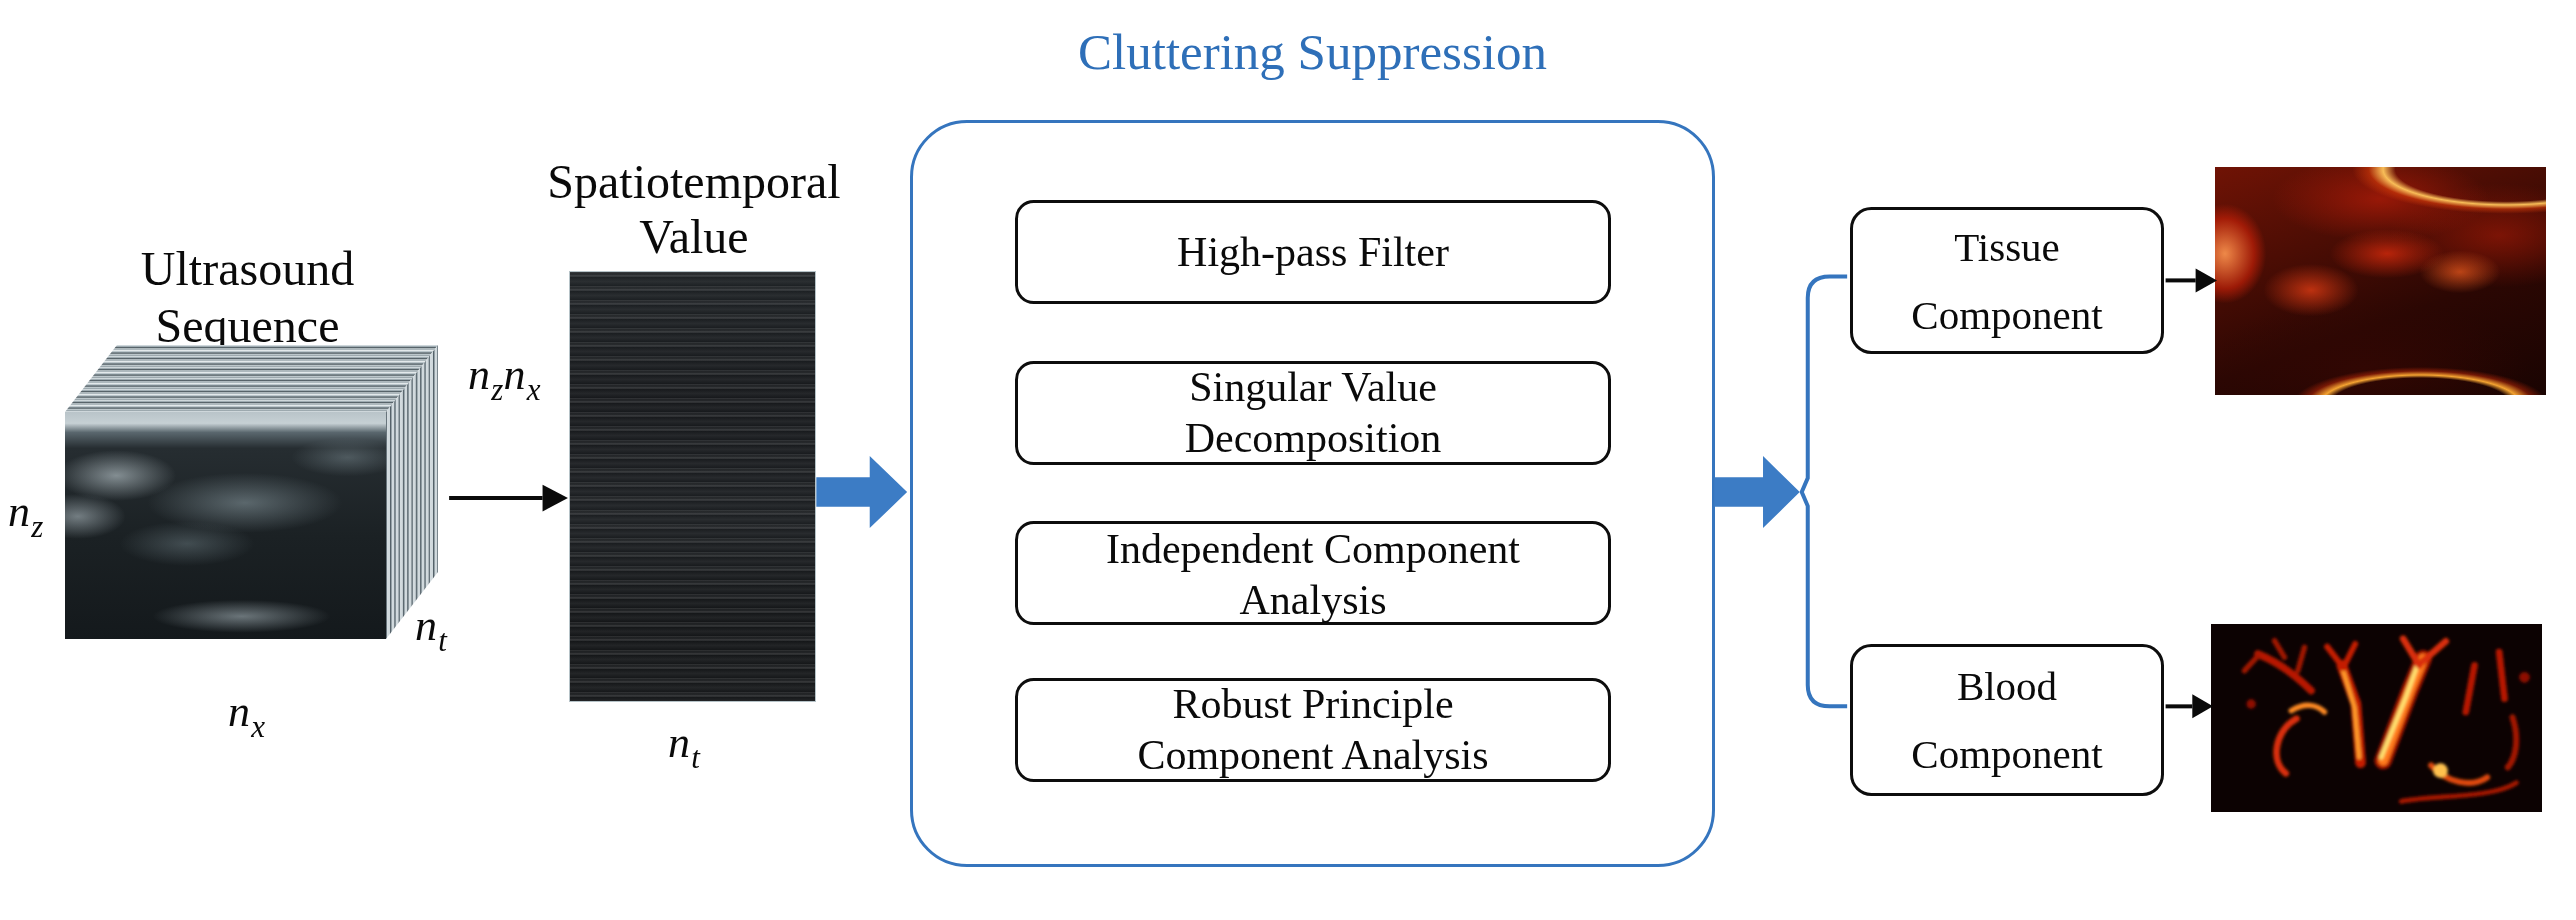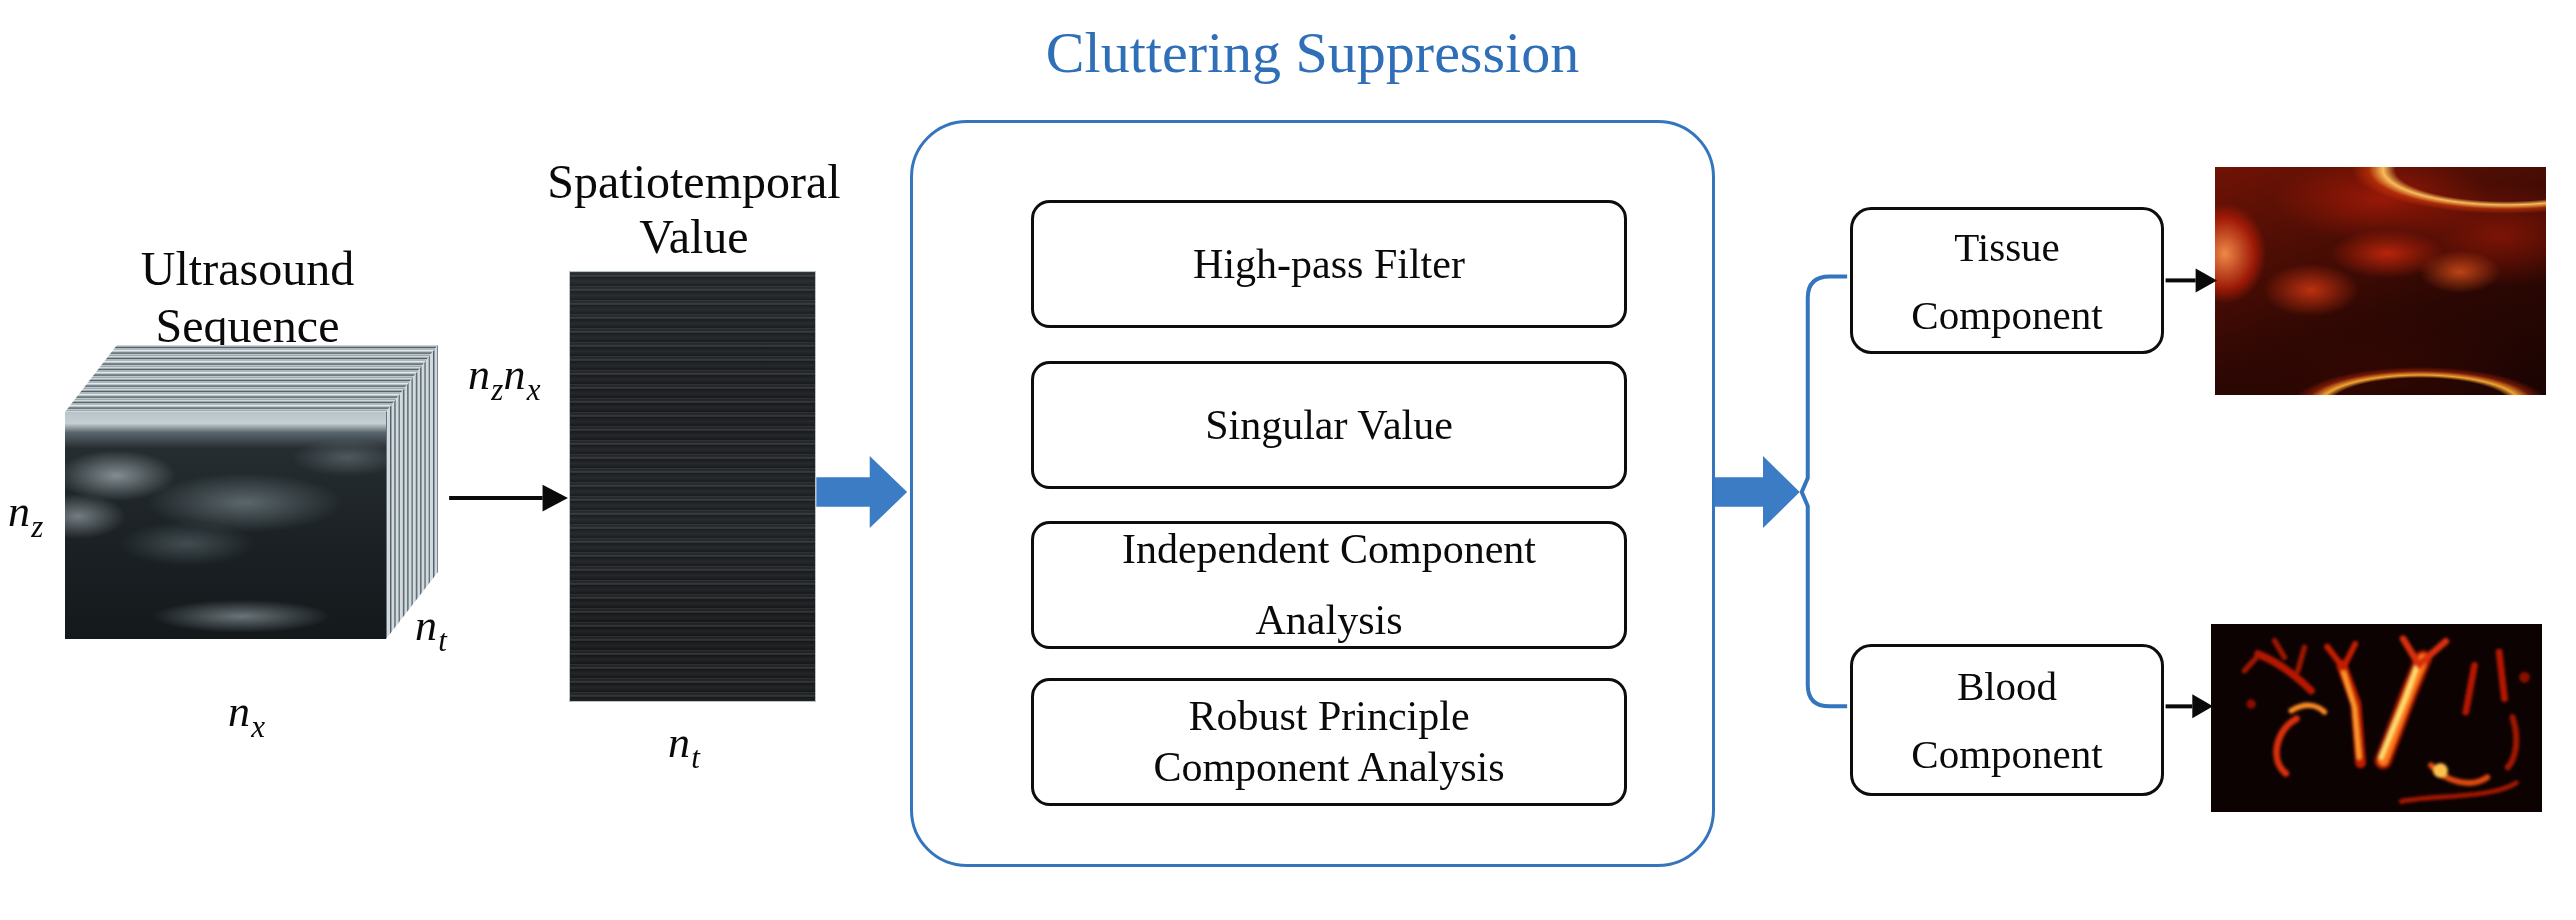--- a/index.html
+++ b/index.html
@@ -5,21 +5,21 @@
   * { margin:0; padding:0; box-sizing:border-box; }
   html,body { background:#ffffff; }
   #stage{ position:relative; width:2576px; height:920px; background:#fff; overflow:hidden;
           font-family:"Liberation Serif", serif; color:#0a0a0a; }
   .abs{ position:absolute; }
 
   
   .big-label{ font-size:48px; line-height:57px; text-align:center; font-weight:400; }
   #input-title{ left:94px; top:220px; width:307px;margin-top:20px; }
   #matrix-title{ left:537px; top:154px; width:314px; line-height:55px; }
-  #suppression-title{ left:910px; top:24px; width:805px; font-size:58px; color:var(--title_blue,#2E6FB8); }
+  #suppression-title{ left:910px; top:24px; width:805px; font-size:51px; color:var(--title_blue,#2E6FB8); }
 
   
   .dim{ font-style:italic; font-size:44px; line-height:47px; white-space:nowrap;text-align:center; }
   .dim .sub{ font-size:31px; vertical-align:-11.4px; margin-left:1.3px; }
   #dim-nz{ left:8px;  top:488px; }
   #dim-nx{ left:228px; top:688px; }
   #dim-nt-cube{ left:415px; top:602px; }
   #dim-nznx{ left:468px; top:351px; }
   #dim-nt-matrix{ left:668px; top:719px; }
 
@@ -50,24 +50,24 @@
         rgba(255,255,255,0.13) 0px, rgba(255,255,255,0.02) 2px, rgba(255,255,255,0.17) 4px,
         rgba(255,255,255,0.00) 5.3px, rgba(255,255,255,0.06) 9.4px, rgba(255,255,255,0.00) 14px),
       linear-gradient(to bottom, #1e2225 0%, #17191c 30%, #1c1f22 58%, #141618 82%, #17191b 100%);
     background-color:#16181a; }
 
   
   #suppression-frame{ left:910px; top:120px; width:805px; height:747px;
     border:3.3px solid var(--accent_blue,#3575BE); border-radius:57px; background:#fff; }
 
   
-  .method-box{ position:absolute; left:1015px; width:596px; height:128px;
+  .method-box{ position:absolute; left:1015px; width:596px; height:104px;
     border:3.3px solid #0d0d0d; border-radius:18.7px; background:#fff;
     display:flex; flex-direction:column; justify-content:center; align-items:center;
-    font-size:42px; line-height:51px; text-align:center;margin-left:16px; }
+    font-size:42px; line-height:51px; text-align:center; }
   .m-line:empty{ display:none; }
   #method-1{ top:200px; } #method-2{ top:361px; } #method-3{ top:521px;justify-content:space-between; } #method-4{ top:678px; }
 
   
   .out-box{ position:absolute; left:1850px; width:314px;
     border:3.3px solid #0d0d0d; border-radius:21.4px; background:#fff;
     display:flex; flex-direction:column; justify-content:center; align-items:center;
     font-size:41px; line-height:56px; text-align:center;gap:12px; }
   #tissue-box{ top:207px; height:147px; }
   #blood-box{ top:633px; height:152px;margin-top:11px; }
@@ -122,20 +122,21 @@
 
   <div class="abs big-label" id="suppression-title">Cluttering Suppression</div>
   <div class="abs" id="suppression-frame"></div>
 
   <div class="method-box" id="method-1">
     <span class="m-line">High-pass Filter</span>
 
   </div>
   <div class="method-box" id="method-2">
     <span class="m-line">Singular Value</span>
+    <span class="m-line">Decomposition</span>
   </div>
   <div class="method-box" id="method-3">
     <span class="m-line">Independent Component</span>
     <span class="m-line">Analysis</span>
   </div>
   <div class="method-box" id="method-4">
     <span class="m-line">Robust Principle</span>
     <span class="m-line">Component Analysis</span>
   </div>
 

